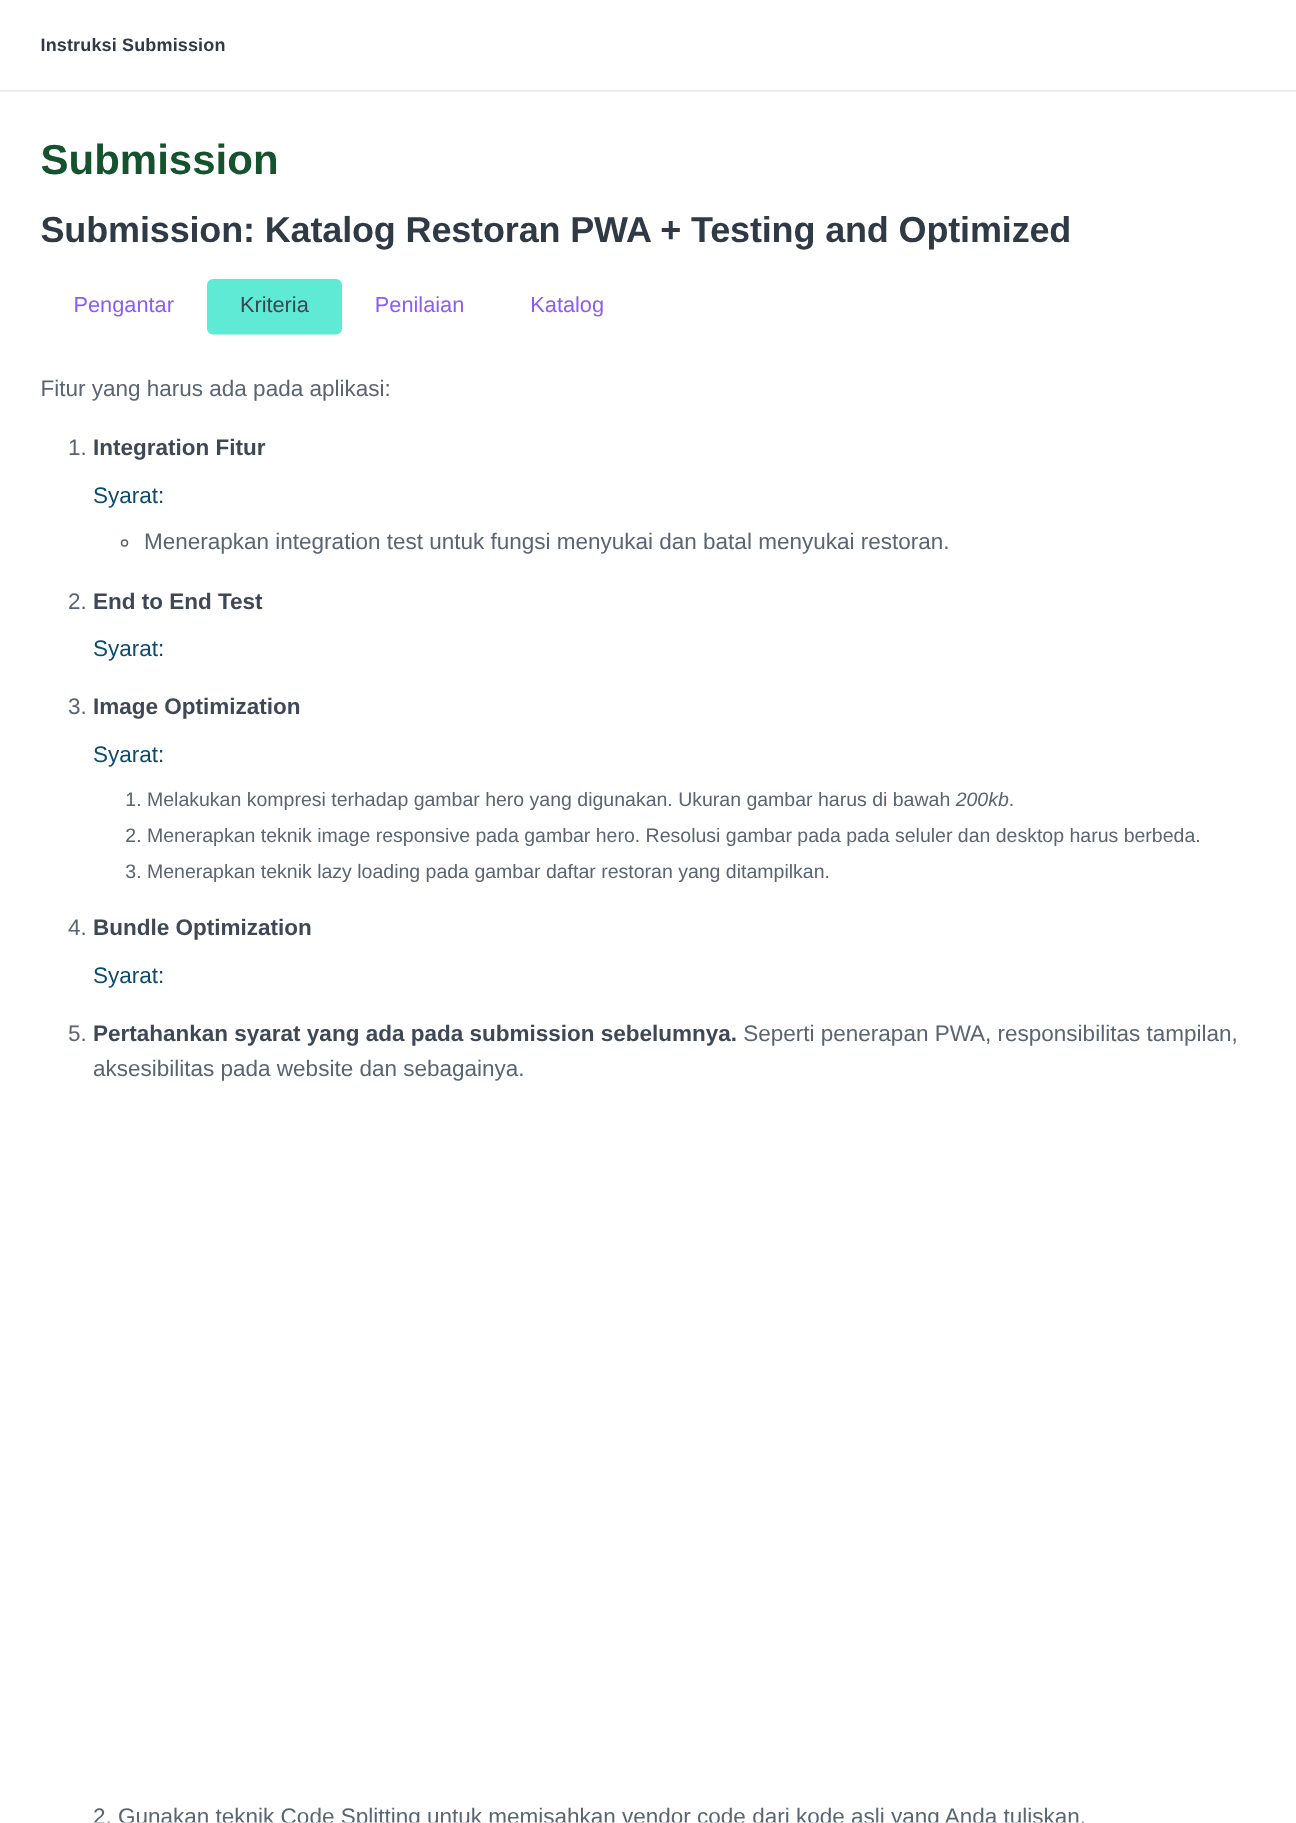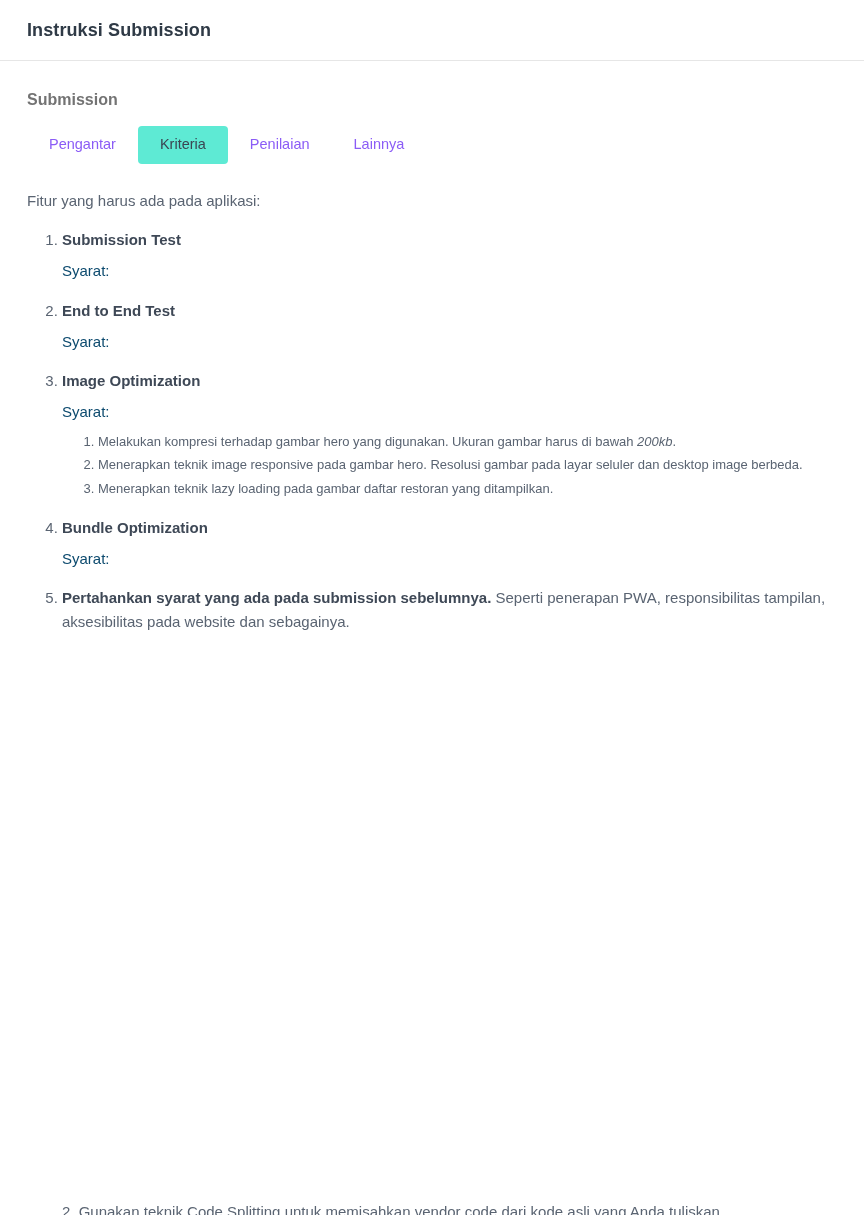--- a/index.html
+++ b/index.html
@@ -20,36 +20,36 @@
   .topbar {
     height: 61px;
     box-sizing: border-box;
     border-bottom: 1px solid #e6e6e6;
     display: flex;
     align-items: center;
     padding: 0 0 0 27px;
     background: #ffffff;
   }
   .topbar-title {
-    font-size: 18px;
+    font-size: 12px;
     font-weight: bold;
     color: #2f3a46;
     letter-spacing: 0.1px;
   }
 
   
   .page {
     padding: 0 27px;
     box-sizing: border-box;
   }
 
   .eyebrow {
-    font-size: 16px;
-    font-weight: bold;
-    color: #737373;
+    font-size: 28px;
+    font-weight: bold;
+    color: #14532d;
     margin: 29px 0 0 0;
     line-height: 1.2;
   }
 
   .page-title {
     font-size: 24px;
     font-weight: bold;
     color: #2f3a46;
     margin: 15px 0 0 0;
     line-height: 1.25;
@@ -169,48 +169,52 @@
 <body>
 
 <div class="topbar">
   <span class="topbar-title">Instruksi Submission</span>
 </div>
 
 <div class="page">
 
   <div class="eyebrow">Submission</div>
 
+  <h1 class="page-title">Submission: Katalog Restoran PWA + Testing and Optimized</h1>
 
   <div class="tabs">
     <button class="tab">Pengantar</button>
     <button class="tab active">Kriteria</button>
     <button class="tab">Penilaian</button>
-    <button class="tab">Lainnya</button>
+    <button class="tab">Katalog</button>
   </div>
 
   <p class="lead">Fitur yang harus ada pada aplikasi:</p>
 
   <ol class="criteria">
 
     <li>
-      <span class="crit-title">Submission Test</span>
-      <div class="syarat">Syarat:</div>
+      <span class="crit-title">Integration Fitur</span>
+      <div class="syarat">Syarat:</div>
+      <ul class="sub">
+        <li>Menerapkan integration test untuk fungsi menyukai dan batal menyukai restoran.</li>
+      </ul>
     </li>
 
     <li>
       <span class="crit-title">End to End Test</span>
       <div class="syarat">Syarat:</div>
     </li>
 
     <li>
       <span class="crit-title">Image Optimization</span>
       <div class="syarat">Syarat:</div>
       <ol class="sub-num">
         <li><span>Melakukan kompresi terhadap gambar hero yang digunakan. Ukuran gambar harus di bawah </span><em class="size">200kb</em><span>.</span></li>
-        <li>Menerapkan teknik image responsive pada gambar hero. Resolusi gambar pada layar seluler dan desktop image berbeda.</li>
+        <li>Menerapkan teknik image responsive pada gambar hero. Resolusi gambar pada pada seluler dan desktop harus berbeda.</li>
         <li>Menerapkan teknik lazy loading pada gambar daftar restoran yang ditampilkan.</li>
       </ol>
     </li>
 
     <li>
       <span class="crit-title">Bundle Optimization</span>
       <div class="syarat">Syarat:</div>
     </li>
 
     <li>

